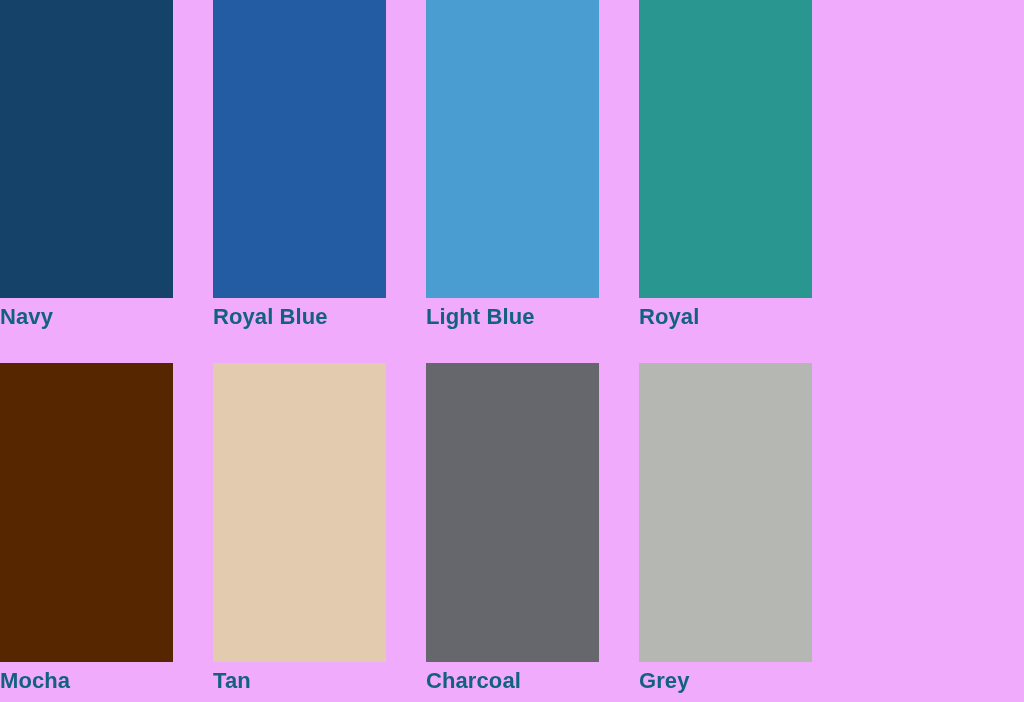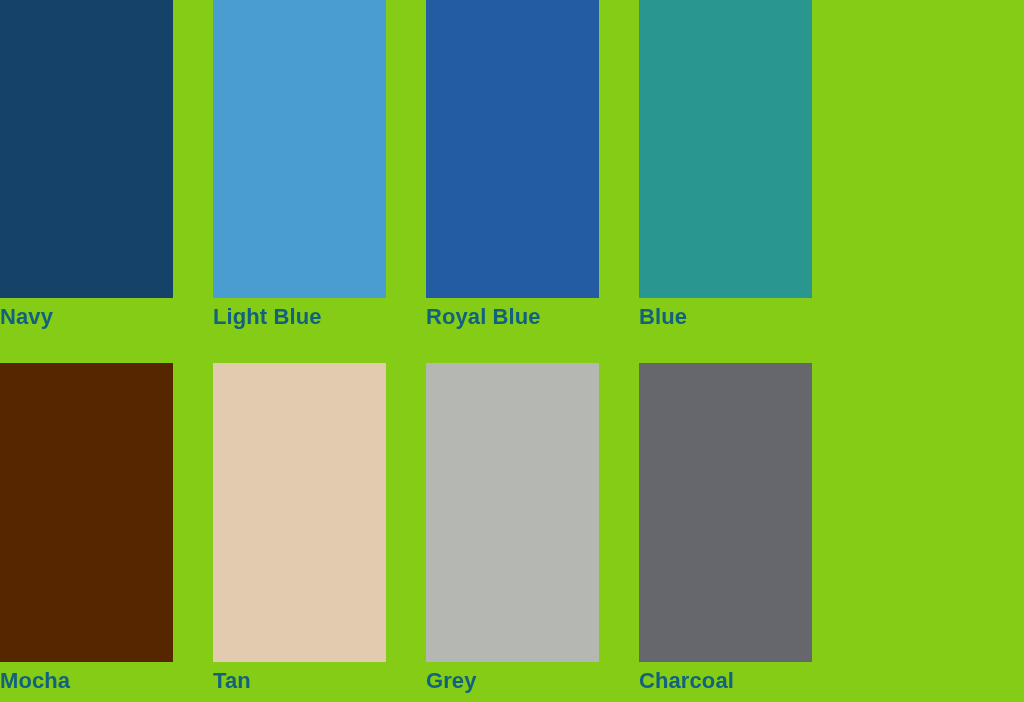--- a/index.html
+++ b/index.html
@@ -60,65 +60,65 @@
     letter-spacing: 0.1px;
     color: #12627f;
   }
   #row-1 .swatch-label {
     top: 303px;
   }
 </style>
 </head>
 <body style="background: rgb(0, 0, 0);">
 
-<div id="palette" style="background: #84cc16;">
+<div id="palette" style="background: #f0abfc;">
 
   <div class="swatch-row" id="row-0">
 
     <div class="swatch-cell">
       <span class="swatch-chip" style="background: rgb(21, 66, 105);"></span>
       <span class="swatch-label" style="color: rgb(18, 98, 127);">Navy</span>
     </div>
 
     <div class="swatch-cell">
+      <span class="swatch-chip" style="background: rgb(36, 92, 164);"></span>
+      <span class="swatch-label" style="color: rgb(18, 98, 127);">Royal Blue</span>
+    </div>
+
+    <div class="swatch-cell">
       <span class="swatch-chip" style="background: rgb(74, 157, 208);"></span>
       <span class="swatch-label" style="color: rgb(18, 98, 127);">Light Blue</span>
     </div>
 
     <div class="swatch-cell">
-      <span class="swatch-chip" style="background: rgb(36, 92, 164);"></span>
-      <span class="swatch-label" style="color: rgb(18, 98, 127);">Royal Blue</span>
-    </div>
-
-    <div class="swatch-cell">
       <span class="swatch-chip" style="background: rgb(42, 150, 144);"></span>
-      <span class="swatch-label" style="color: rgb(18, 98, 127);">Blue</span>
+      <span class="swatch-label" style="color: rgb(18, 98, 127);">Royal</span>
     </div>
 
 
   </div>
 
   <div class="swatch-row" id="row-1">
 
     <div class="swatch-cell">
       <span class="swatch-chip" style="background: rgb(86, 38, 1);"></span>
       <span class="swatch-label" style="color: rgb(18, 98, 127);">Mocha</span>
     </div>
 
     <div class="swatch-cell">
       <span class="swatch-chip" style="background: rgb(226, 203, 175);"></span>
       <span class="swatch-label" style="color: rgb(18, 98, 127);">Tan</span>
     </div>
 
     <div class="swatch-cell">
-      <span class="swatch-chip" style="background: rgb(181, 183, 178);"></span>
-      <span class="swatch-label" style="color: rgb(18, 98, 127);">Grey</span>
+      <span class="swatch-chip" style="background: rgb(101, 103, 109);"></span>
+      <span class="swatch-label" style="color: rgb(18, 98, 127);">Charcoal</span>
     </div>
 
     <div class="swatch-cell">
-      <span class="swatch-chip" style="background: rgb(101, 103, 109);"></span>
-      <span class="swatch-label" style="color: rgb(18, 98, 127);">Charcoal</span>
+      <span class="swatch-chip" style="background: rgb(181, 183, 178);"></span>
+      <span class="swatch-label" style="color: rgb(18, 98, 127);">Grey</span>
     </div>
 
 
   </div>
 
 </div>
 
 </body></html>

